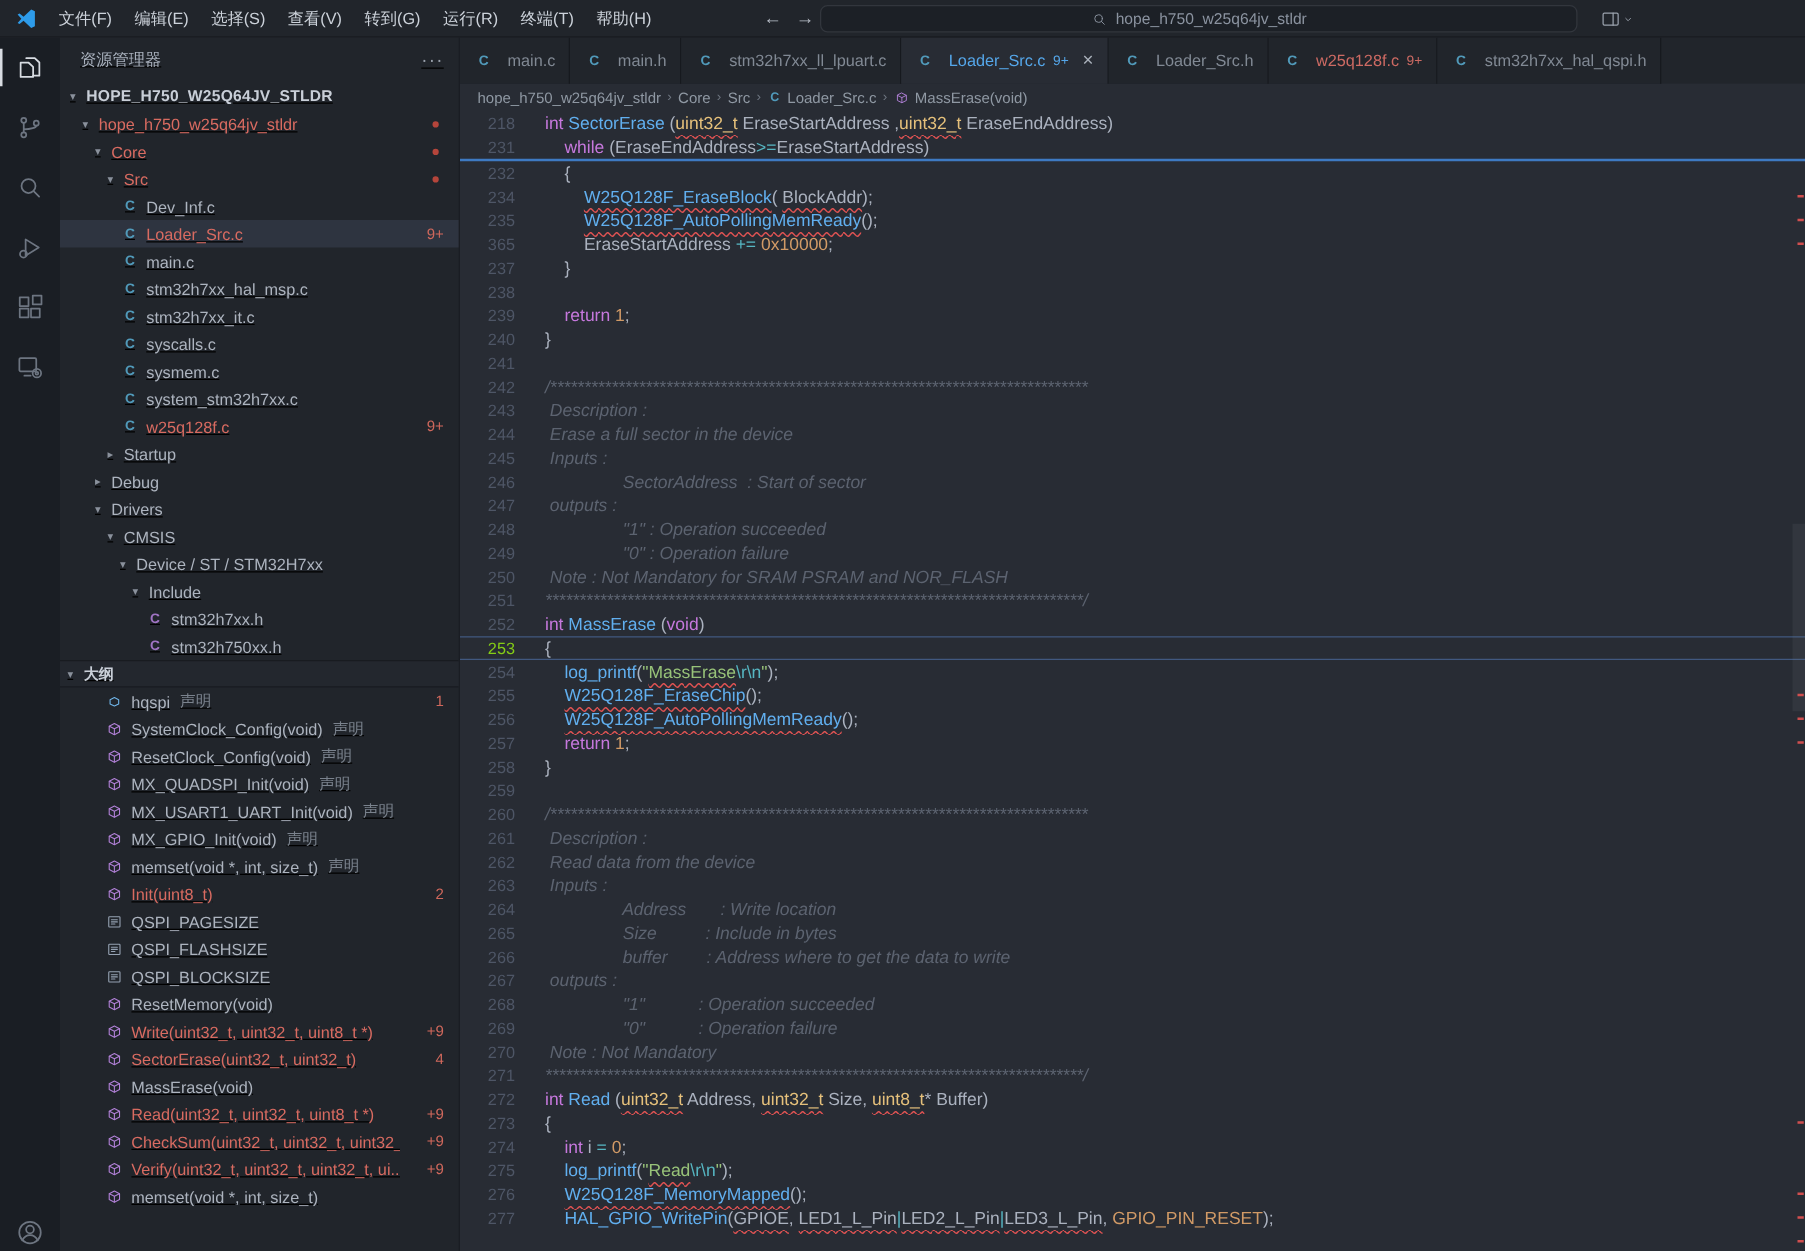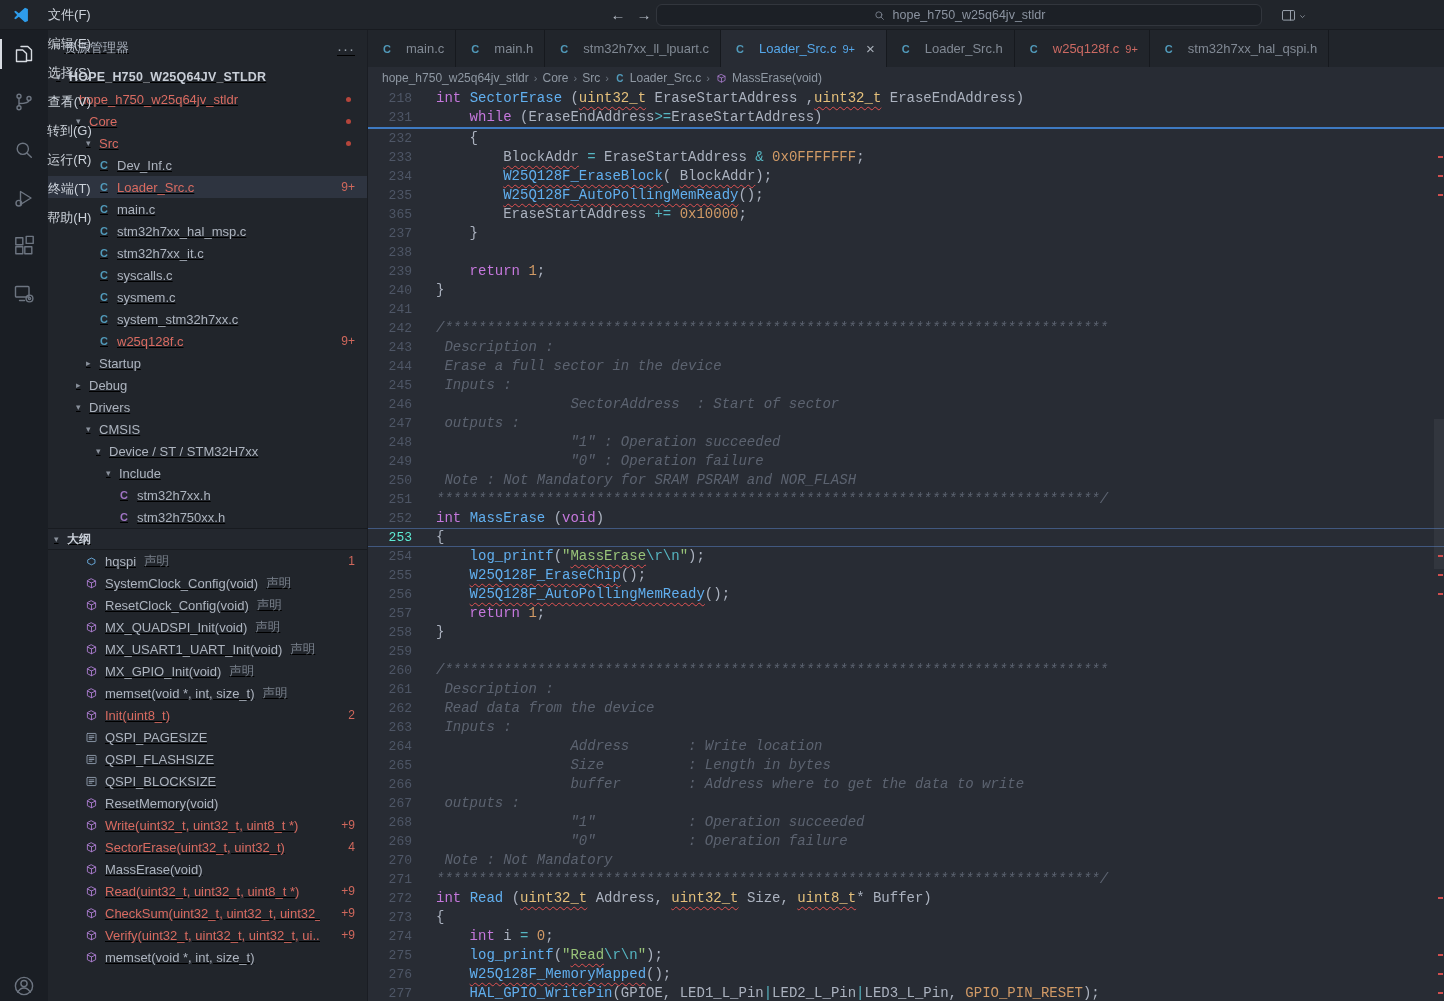--- a/index.html
+++ b/index.html
@@ -4,21 +4,21 @@
 <style>
   * { box-sizing: border-box; margin:0; padding:0; }
   html,body { width:1444px; height:1001px; overflow:hidden; background:#282c34;
     font-family:"Liberation Sans","DejaVu Sans",sans-serif; }
 
   
   .titlebar { position:absolute; top:0; left:0; width:1444px; height:30px; background:#21252b;
     border-bottom:1px solid #181b20; display:flex; align-items:center; z-index:30; }
   .logo { position:absolute; left:11px; top:5px; width:20px; height:20px; }
   .logo svg { width:100%; height:100%; }
-  .menus { display:flex; margin-left:38px; height:100%; align-items:center;flex-direction:column; }
+  .menus { display:flex; margin-left:38px; height:100%; align-items:center; }
   .menu-item { padding:0 9px; font-size:13px; color:#ccd2da; height:100%; line-height:30px; cursor:default; }
   .nav-arrow { position:absolute; top:0; height:30px; width:24px; text-align:center; line-height:29px;
     color:#b7bdc7; font-size:15px; }
   #nav-back { left:606px; } #nav-fwd { left:632px; }
   .cmdcenter { position:absolute; left:656px; top:4px; width:606px; height:22px; background:#1c2026;
     border:1px solid #32363d; border-radius:6px; display:flex; align-items:center; justify-content:center;
     gap:7px; color:#8b93a0; font-size:12.5px; }
   .cmdcenter .ico { width:13px; height:13px; color:#8b93a0; }
   .layoutbox { position:absolute; left:1280px; top:3px; height:24px; display:flex; align-items:center; gap:1px; color:#9aa2ad; }
   .layoutbox .ico { width:17px; height:17px; } .layoutbox .ico.small { width:13px; height:13px; margin-left:-2px; }
@@ -71,27 +71,27 @@
   .tab-badge { font-size:11px; } .tab-badge.deco-blue { color:#55a7ea; } .tab-badge.deco-red { color:#cd6a63; }
   .tab-close { margin-left:5px; color:#aab1bb; font-size:15px; line-height:1; }
   .breadcrumb { height:22px; display:flex; align-items:center; padding-left:14px; gap:3px;
     font-size:12px; color:#8f98a3; background:#282c34; }
   .bc-sep { color:#6e7681; font-size:11px; padding:0 2px; }
   .bc-item { display:flex; align-items:center; gap:4px; }
   .bc-item .ficon { flex:0 0 12px; width:12px; font-size:10px; margin-right:0; }
   .bc-item .ico { width:13px; height:13px; }
 
   .editor { position:relative; height:912px; overflow:hidden; background:#282c34;
-    font-family:Liberation Mono, monospace; font-size:14px; }
+    font-family:Liberation Sans, sans-serif; font-size:14px; }
   #sticky { border-bottom:2px solid #3e7ac2; }
   .cl { display:flex; height:19px; line-height:19px; }
   .ln { flex:0 0 44px; text-align:right; color:#4e5666; font-size:13px; }
   .code { padding-left:24px; white-space:pre; color:#abb2bf; }
   .cl.cur { box-shadow: inset 0 1px 0 rgba(86,125,190,.55), inset 0 -1px 0 rgba(86,125,190,.55); }
-  .cl.cur .ln { color:#5eead4; }
+  .cl.cur .ln { color:#84cc16; }
   .tk-kw { color:#c678dd; } .tk-fn { color:#61afef; } .tk-ty { color:#e5c07b; }
   .tk-num { color:#d19a66; } .tk-str { color:#98c379; } .tk-esc { color:#56b6c2; }
   .tk-op { color:#56b6c2; } .tk-df { color:#abb2bf; }
   .tk-cm { color:#5c6370; font-style:italic; }
   .sq { text-decoration-line:underline; text-decoration-style:wavy; text-decoration-color:#e05252;
     text-decoration-thickness:1px; text-underline-offset:4px; }
   .rmark { position:absolute; right:1px; width:5px; height:2px; background:#d14f4f; }
   .sb-thumb { position:absolute; right:0; top:330px; width:10px; height:150px; background:rgba(120,128,140,.12); }
 </style>
 </head>
@@ -507,24 +507,20 @@
           <div class="ln">231</div>
           <div class="code"><span class="tk-df">    </span><span class="tk-kw">while</span><span class="tk-df"> (</span><span class="tk-df">EraseEndAddress</span><span class="tk-op">&gt;=</span><span class="tk-df">EraseStartAddress</span><span class="tk-df">)</span></div>
         </div>
       </div>
     <div id="lines">
         <div class="cl">
           <div class="ln">232</div>
           <div class="code"><span class="tk-df">    {</span></div>
         </div>
         <div class="cl">
-          <div class="ln">233</div>
-          <div class="code"><span class="tk-df">        </span><span class="tk-df sq">BlockAddr</span><span class="tk-df"> </span><span class="tk-op">=</span><span class="tk-df"> EraseStartAddress </span><span class="tk-op">&amp;</span><span class="tk-df"> </span><span class="tk-num">0x0FFFFFFF</span><span class="tk-df">;</span></div>
-        </div>
-        <div class="cl">
           <div class="ln">234</div>
           <div class="code"><span class="tk-df">        </span><span class="tk-fn sq">W25Q128F_EraseBlock</span><span class="tk-df">( </span><span class="tk-df sq">BlockAddr</span><span class="tk-df">);</span></div>
         </div>
         <div class="cl">
           <div class="ln">235</div>
           <div class="code"><span class="tk-df">        </span><span class="tk-fn sq">W25Q128F_AutoPollingMemReady</span><span class="tk-df">();</span></div>
         </div>
         <div class="cl">
           <div class="ln">365</div>
           <div class="code"><span class="tk-df">        EraseStartAddress </span><span class="tk-op">+=</span><span class="tk-df"> </span><span class="tk-num">0x10000</span><span class="tk-df">;</span></div>
@@ -636,21 +632,21 @@
         <div class="cl">
           <div class="ln">263</div>
           <div class="code"><span class="tk-cm"> Inputs :</span></div>
         </div>
         <div class="cl">
           <div class="ln">264</div>
           <div class="code"><span class="tk-cm">                Address       : Write location</span></div>
         </div>
         <div class="cl">
           <div class="ln">265</div>
-          <div class="code"><span class="tk-cm">                Size          : Length in bytes</span></div>
+          <div class="code"><span class="tk-cm">                Size          : Include in bytes</span></div>
         </div>
         <div class="cl">
           <div class="ln">266</div>
           <div class="code"><span class="tk-cm">                buffer        : Address where to get the data to write</span></div>
         </div>
         <div class="cl">
           <div class="ln">267</div>
           <div class="code"><span class="tk-cm"> outputs :</span></div>
         </div>
         <div class="cl">

